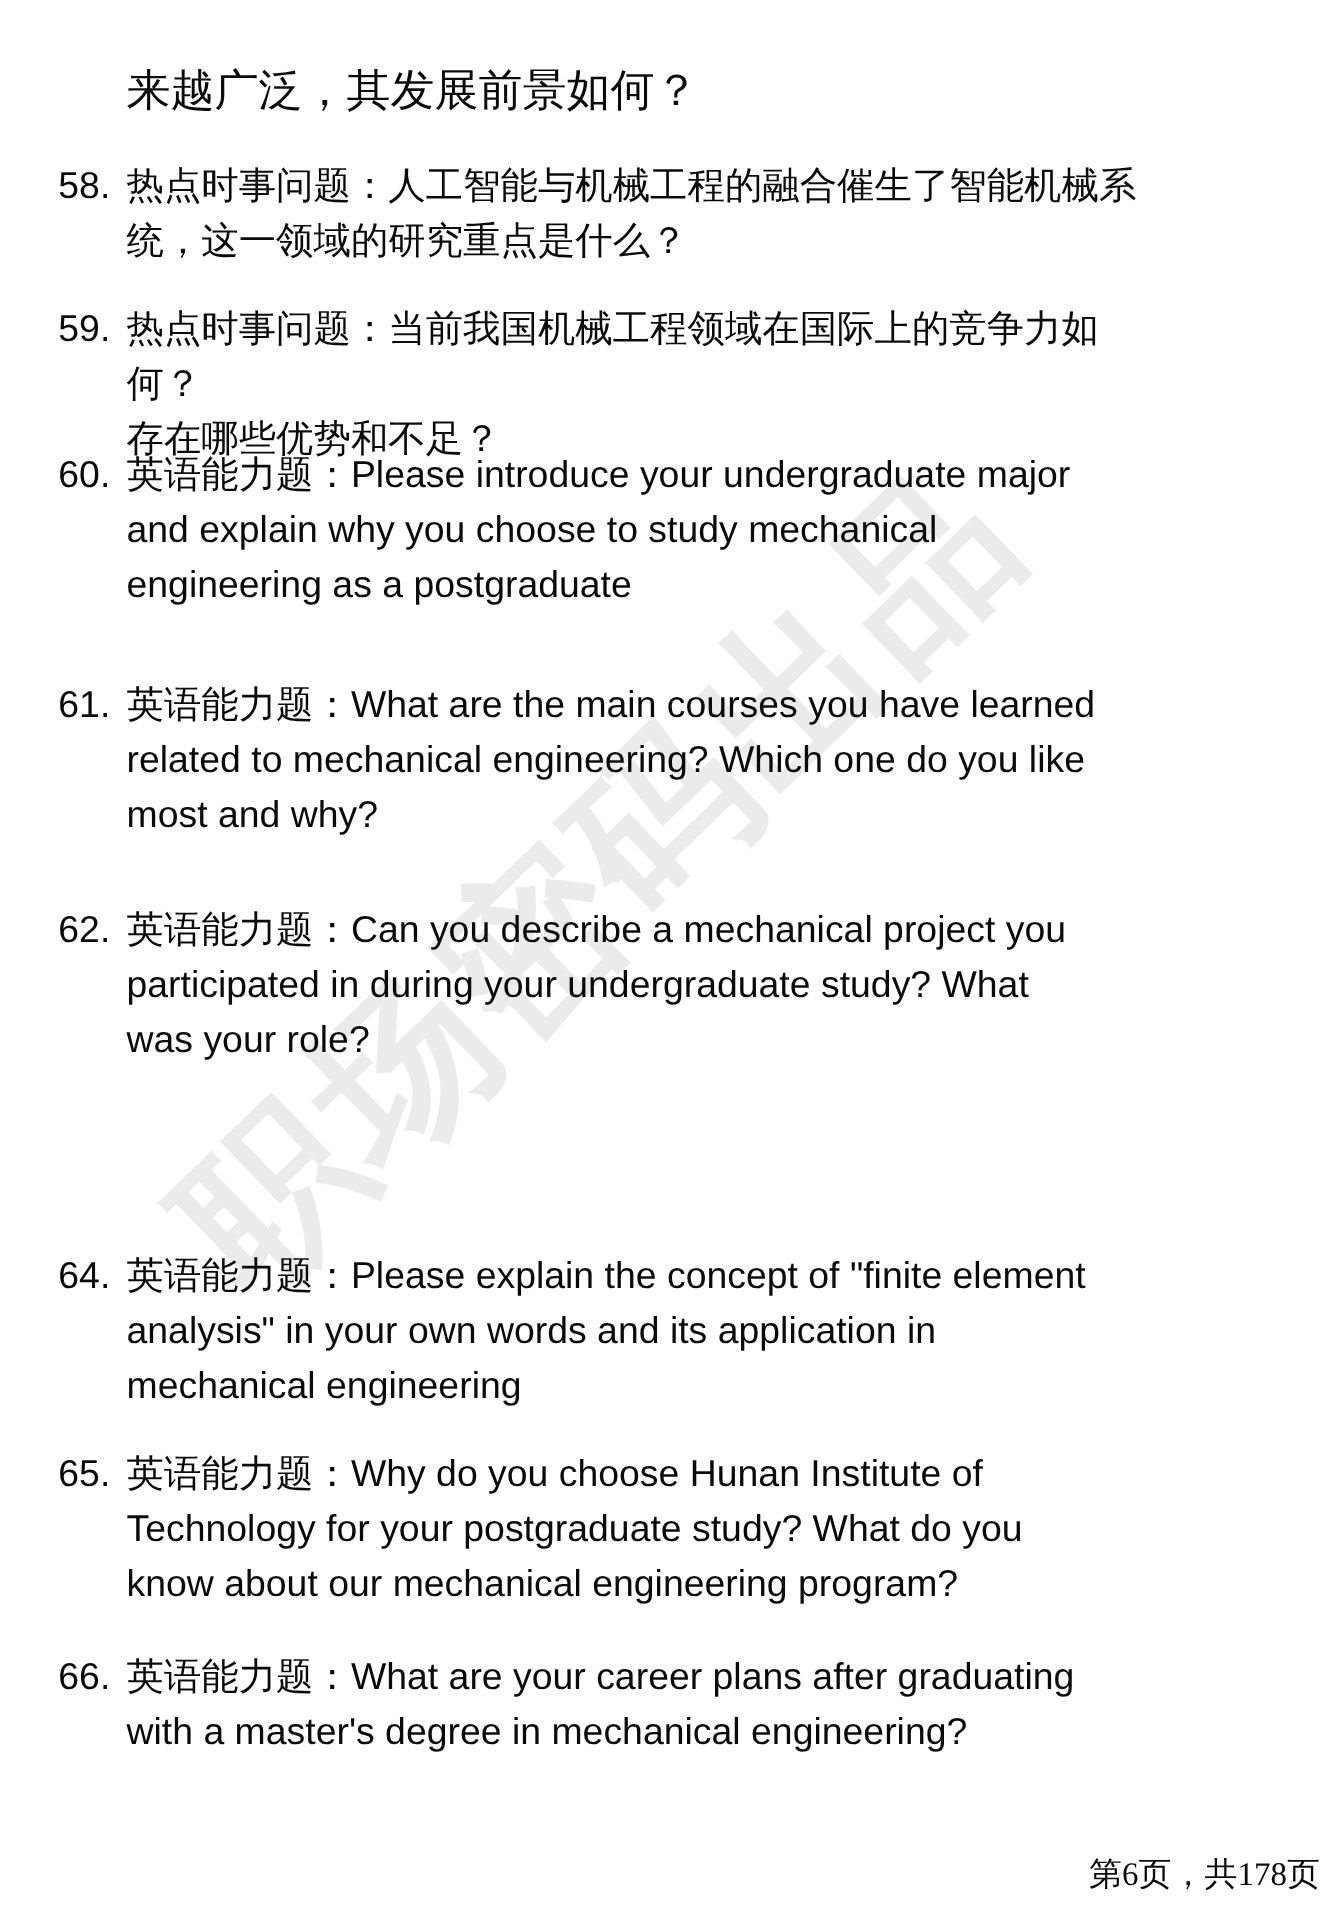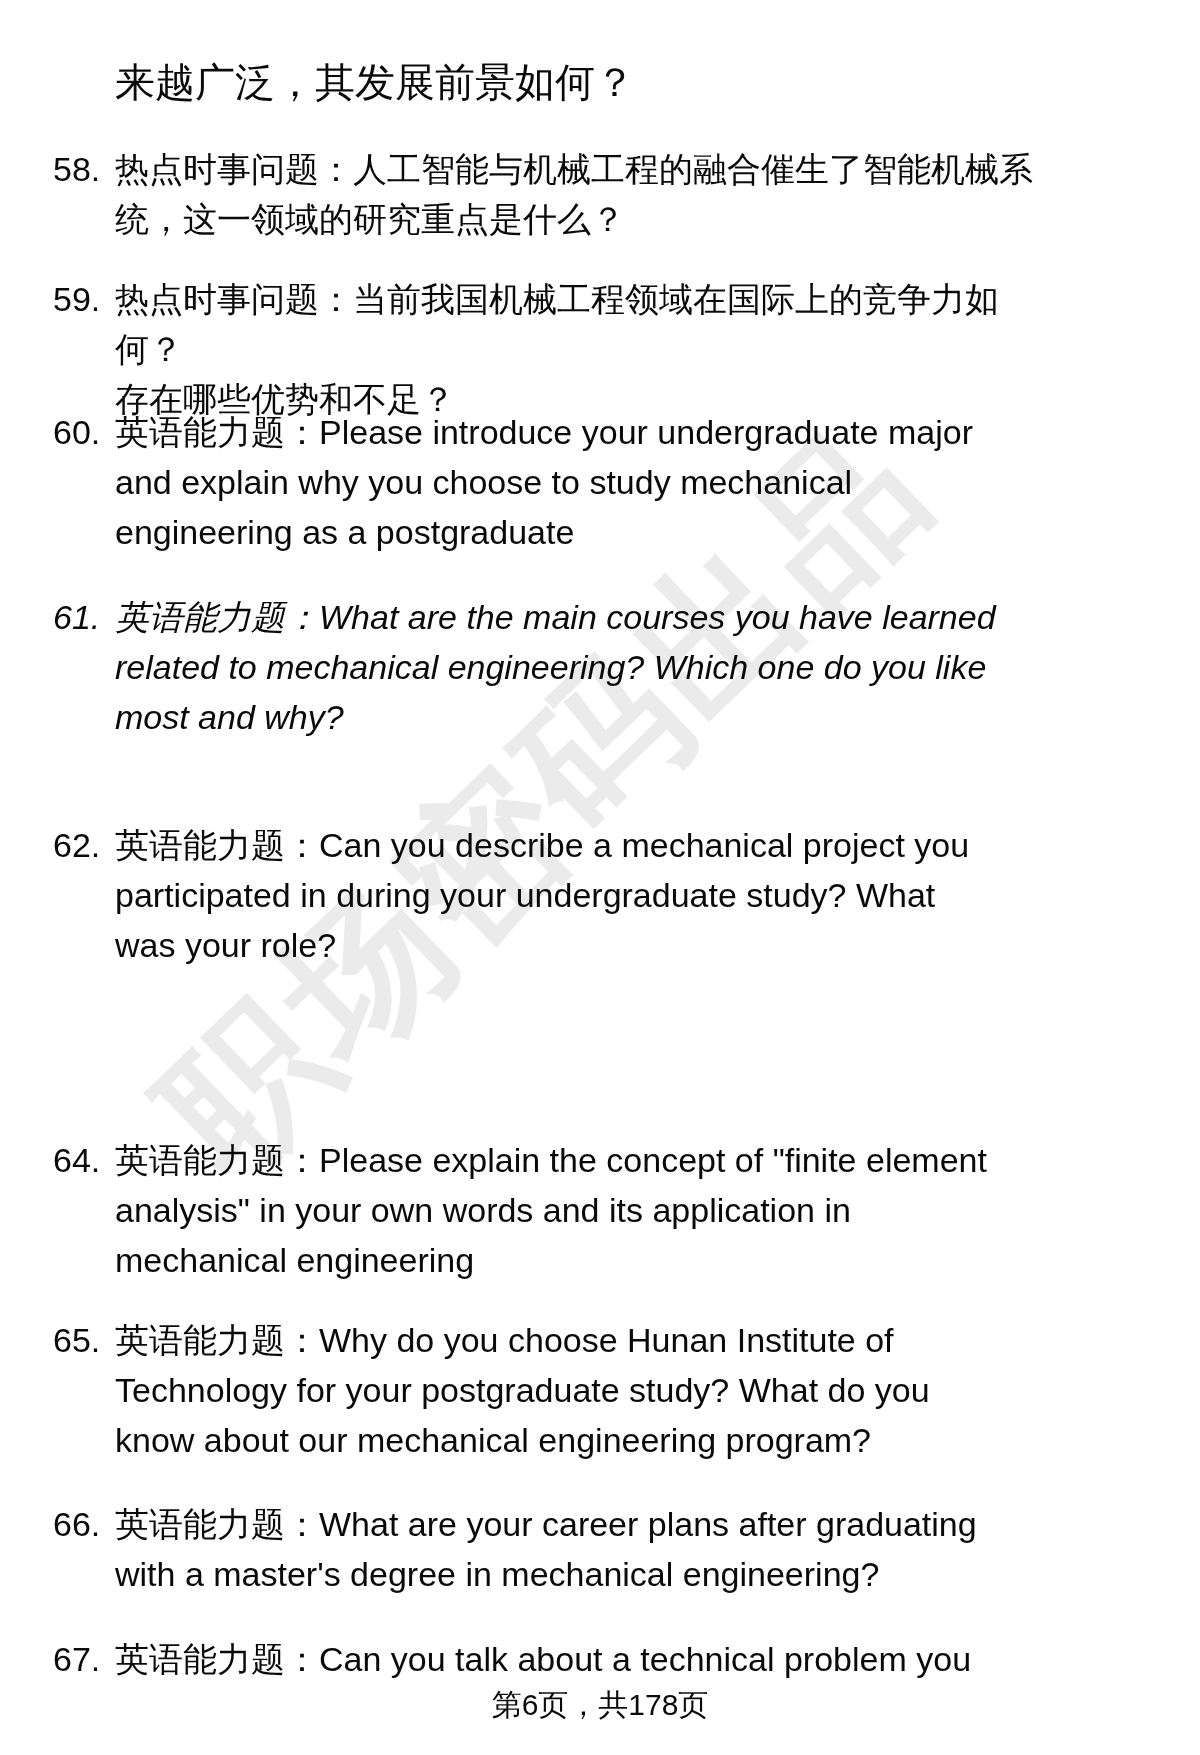--- a/index.html
+++ b/index.html
@@ -62,23 +62,24 @@
   }
   .q-text {
     flex: 1 1 auto;
     white-space: pre-line;
   }
   .footer {
     position: absolute;
     left: 0;
     right: 0;
     top: 1687px;
-    text-align: center;
+    text-align: right;
     font-size: 30px;
     line-height: 36px;
+    font-family: Liberation Serif, serif;
   }
 </style>
 </head>
 <body>
 
 <div class="page">
 
   <div class="watermark">职场密码出品</div>
 
   <div class="content">
@@ -97,21 +98,21 @@
 存在哪些优势和不足？</div>
     </div>
 
     <div class="q-item" style="top:407px;">
       <span class="q-num">60.</span>
       <div class="q-text">英语能力题：Please introduce your undergraduate major
 and explain why you choose to study mechanical
 engineering as a postgraduate</div>
     </div>
 
-    <div class="q-item" style="top:592px;font-style:italic;">
+    <div class="q-item" style="top:616px;">
       <span class="q-num">61.</span>
       <div class="q-text">英语能力题：What are the main courses you have learned
 related to mechanical engineering? Which one do you like
 most and why?</div>
     </div>
 
     <div class="q-item" style="top:820px;">
       <span class="q-num">62.</span>
       <div class="q-text">英语能力题：Can you describe a mechanical project you
 participated in during your undergraduate study? What
@@ -132,21 +133,17 @@
 Technology for your postgraduate study? What do you
 know about our mechanical engineering program?</div>
     </div>
 
     <div class="q-item" style="top:1499px;justify-content:center;">
       <span class="q-num">66.</span>
       <div class="q-text">英语能力题：What are your career plans after graduating
 with a master's degree in mechanical engineering?</div>
     </div>
 
-    <div class="q-item" style="top:1634px;">
-      <span class="q-num">67.</span>
-      <div class="q-text">英语能力题：Can you talk about a technical problem you</div>
-    </div>
 
     <div class="footer">第6页，共178页</div>
 
   </div>
 </div>
 
 </body></html>

